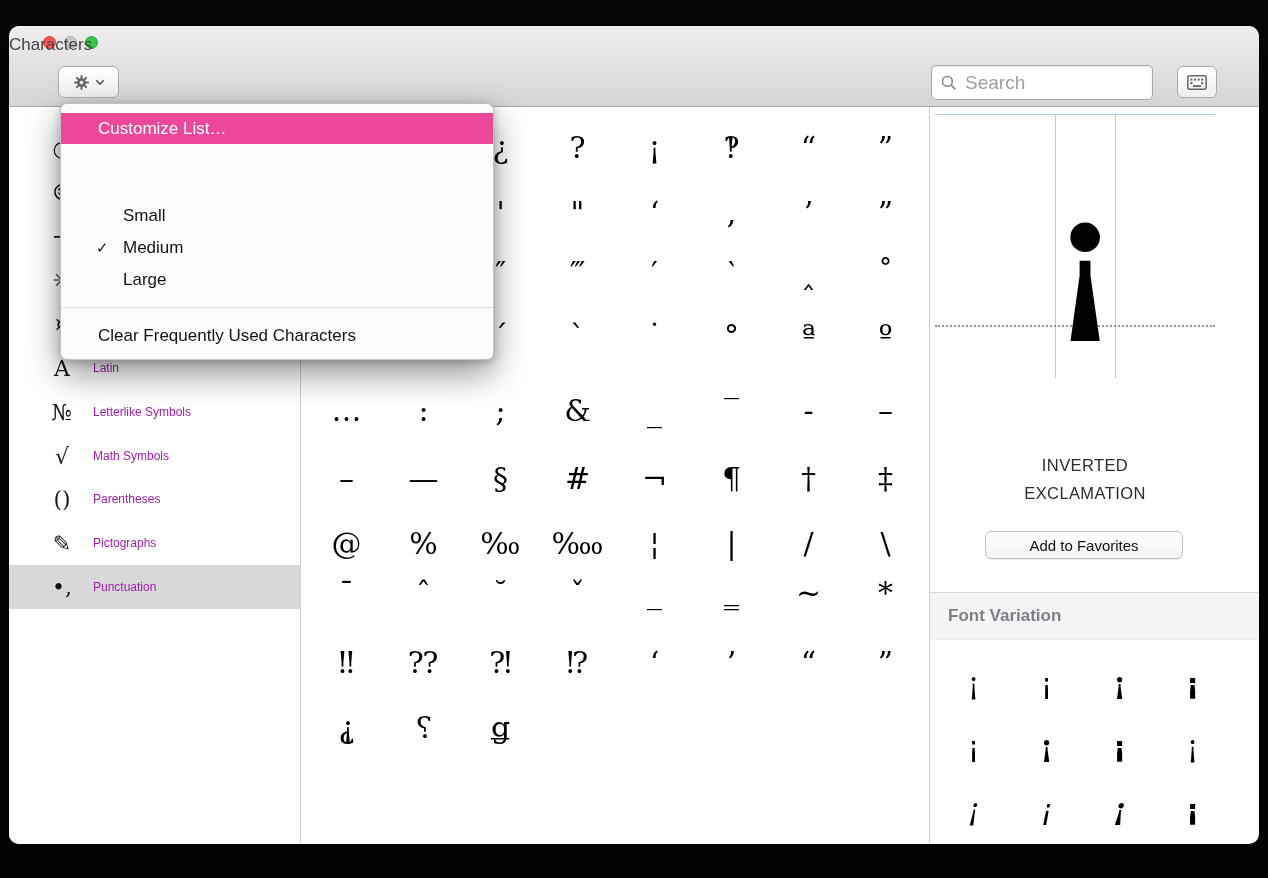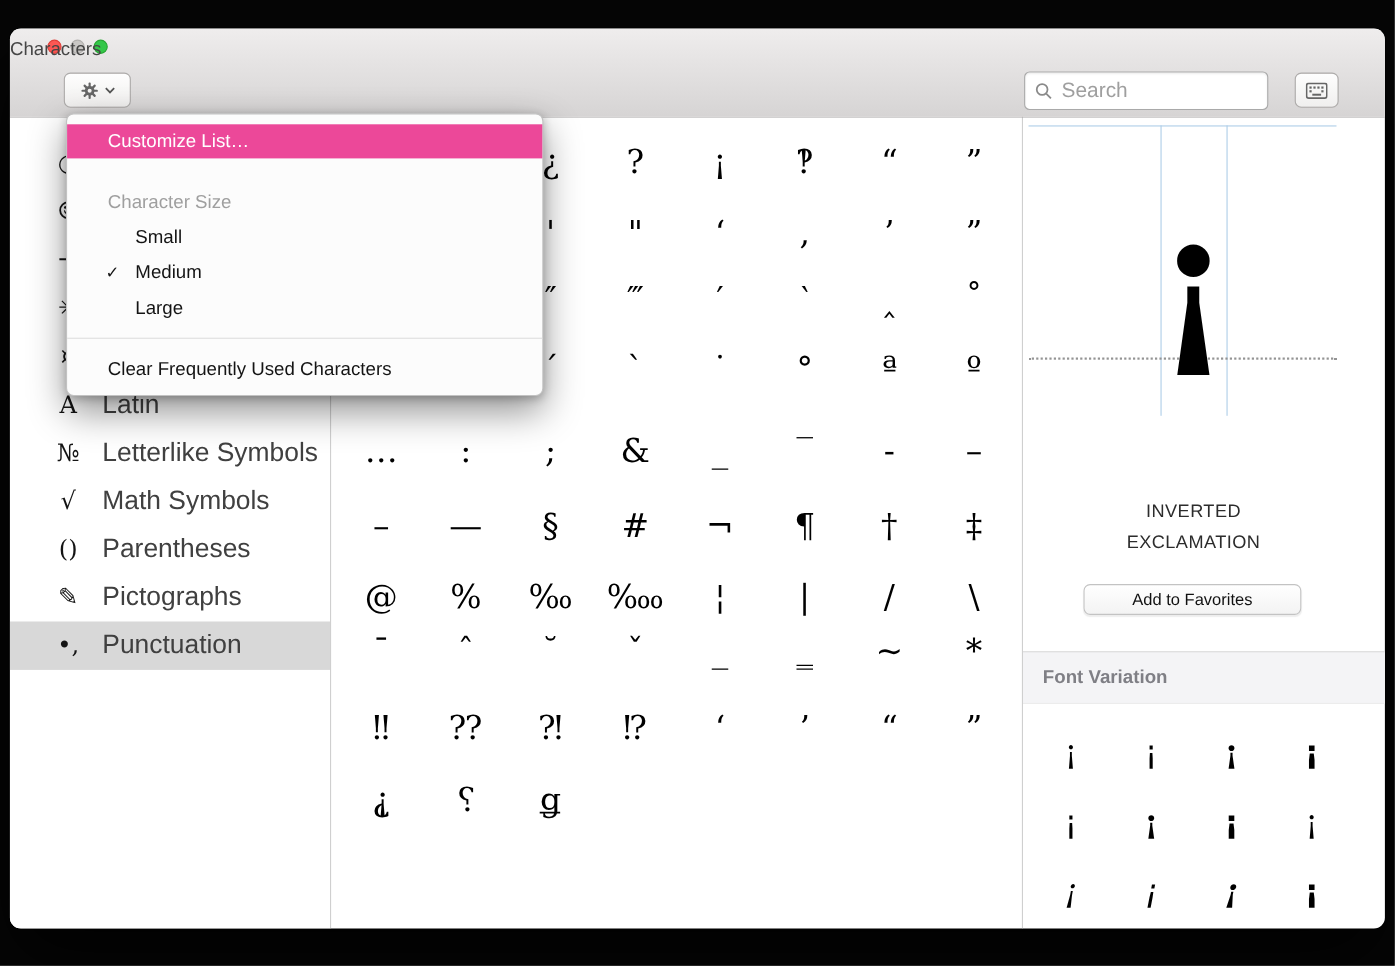--- a/index.html
+++ b/index.html
@@ -55,21 +55,21 @@
   .v-div{position:absolute;top:80px;bottom:0;width:1px;background:#cfcfcf;z-index:5;}
   .side-item{
     position:absolute;left:0;width:291px;height:44px;
     display:flex;align-items:center;
   }
   .side-item.selected{background:#d8d8d8;}
   .side-icon{
     display:inline-block;width:38px;margin-left:34px;text-align:center;
     font-family:"DejaVu Serif","DejaVu Sans",serif;font-size:22px;color:#141414;
   }
-  .side-label{margin-left:12px;font-size:24px;color:#404040;}
+  .side-label{margin-left:12px;font-size:12px;color:#a21caf;}
   
   .char-grid{position:absolute;left:299px;top:80px;width:616px;height:738px;}
   .g-row{position:absolute;left:0;width:616px;height:56px;display:grid;grid-template-columns:repeat(8,77px);}
   .g-cell{
     display:flex;align-items:center;justify-content:center;
     font-family:"DejaVu Serif","DejaVu Sans",serif;font-size:30px;color:#000;
   }
   
   .guide-v{position:absolute;top:88px;height:264px;width:1px;background:#aecde8;}
   .guide-h{position:absolute;left:926px;width:280px;top:88px;height:1px;background:#aecde8;}
@@ -348,21 +348,20 @@
           <rect x="3.4" y="7" width="2" height="2"></rect>
             <rect x="14.2" y="7" width="2" height="2"></rect>
           <rect x="6" y="10.2" width="8" height="1.8"></rect>
         </g>
       </svg>
     </div>
   </div>
 
   <div class="menu">
     <div class="menu-row highlight" style="top:9px">Customize List…</div>
-    <div class="menu-row section" style="top:64px">Character Size</div>
     <div class="menu-row size" style="top:96px">
       <span class="check"></span><span>Small</span>
     </div>
     <div class="menu-row size" style="top:128px">
       <span class="check">✓</span><span>Medium</span>
     </div>
     <div class="menu-row size" style="top:160px">
       <span class="check"></span><span>Large</span>
     </div>
     <div class="menu-sep" style="top:203px"></div>

